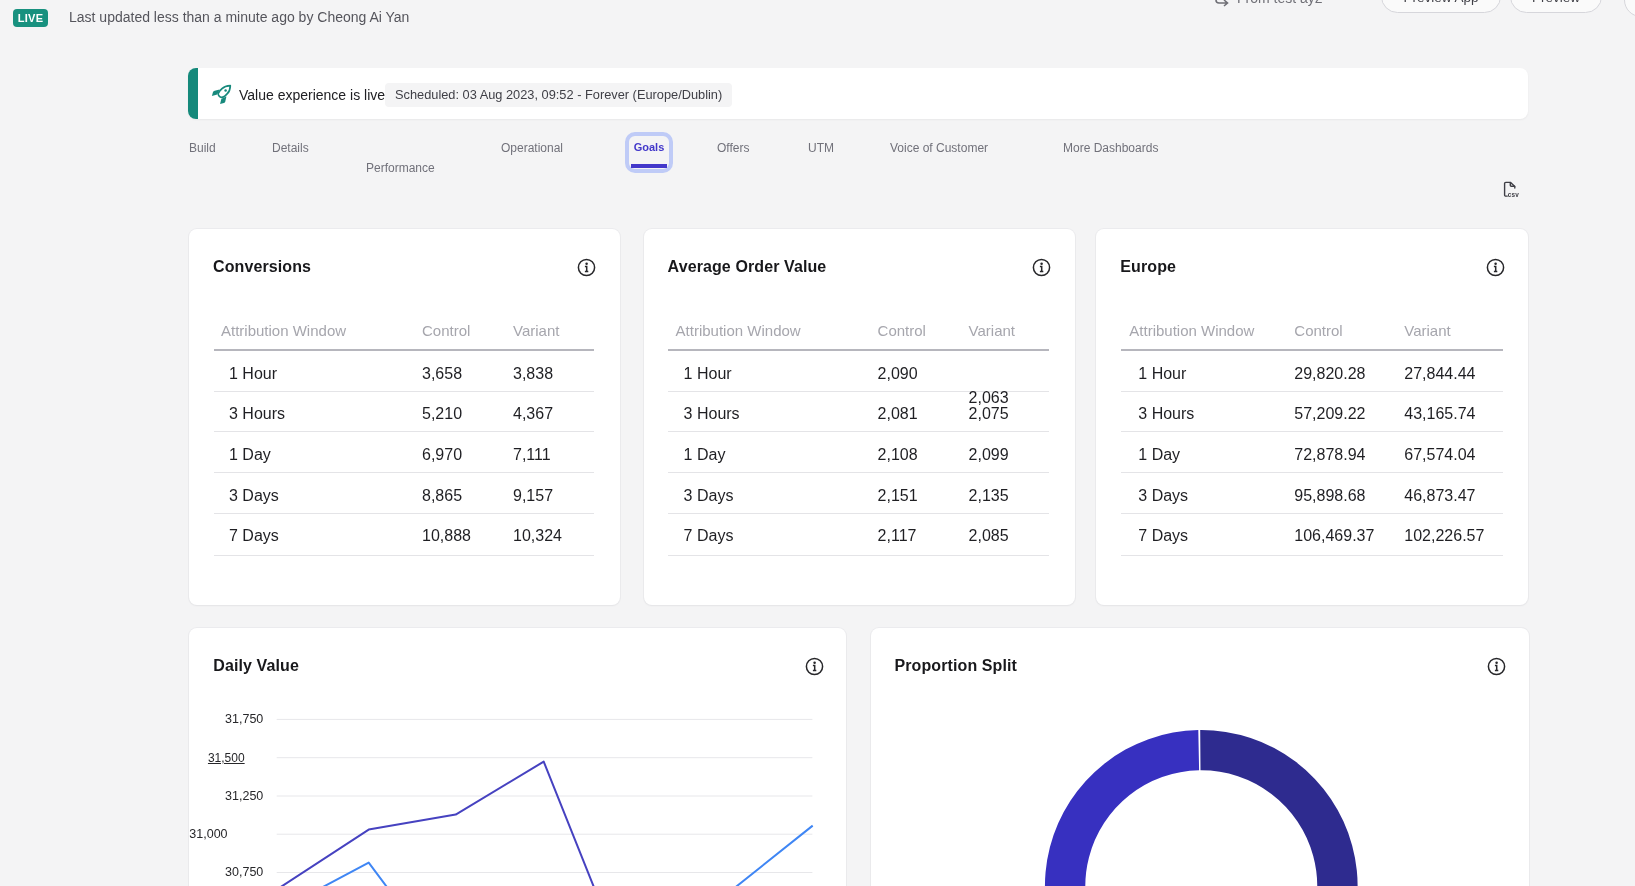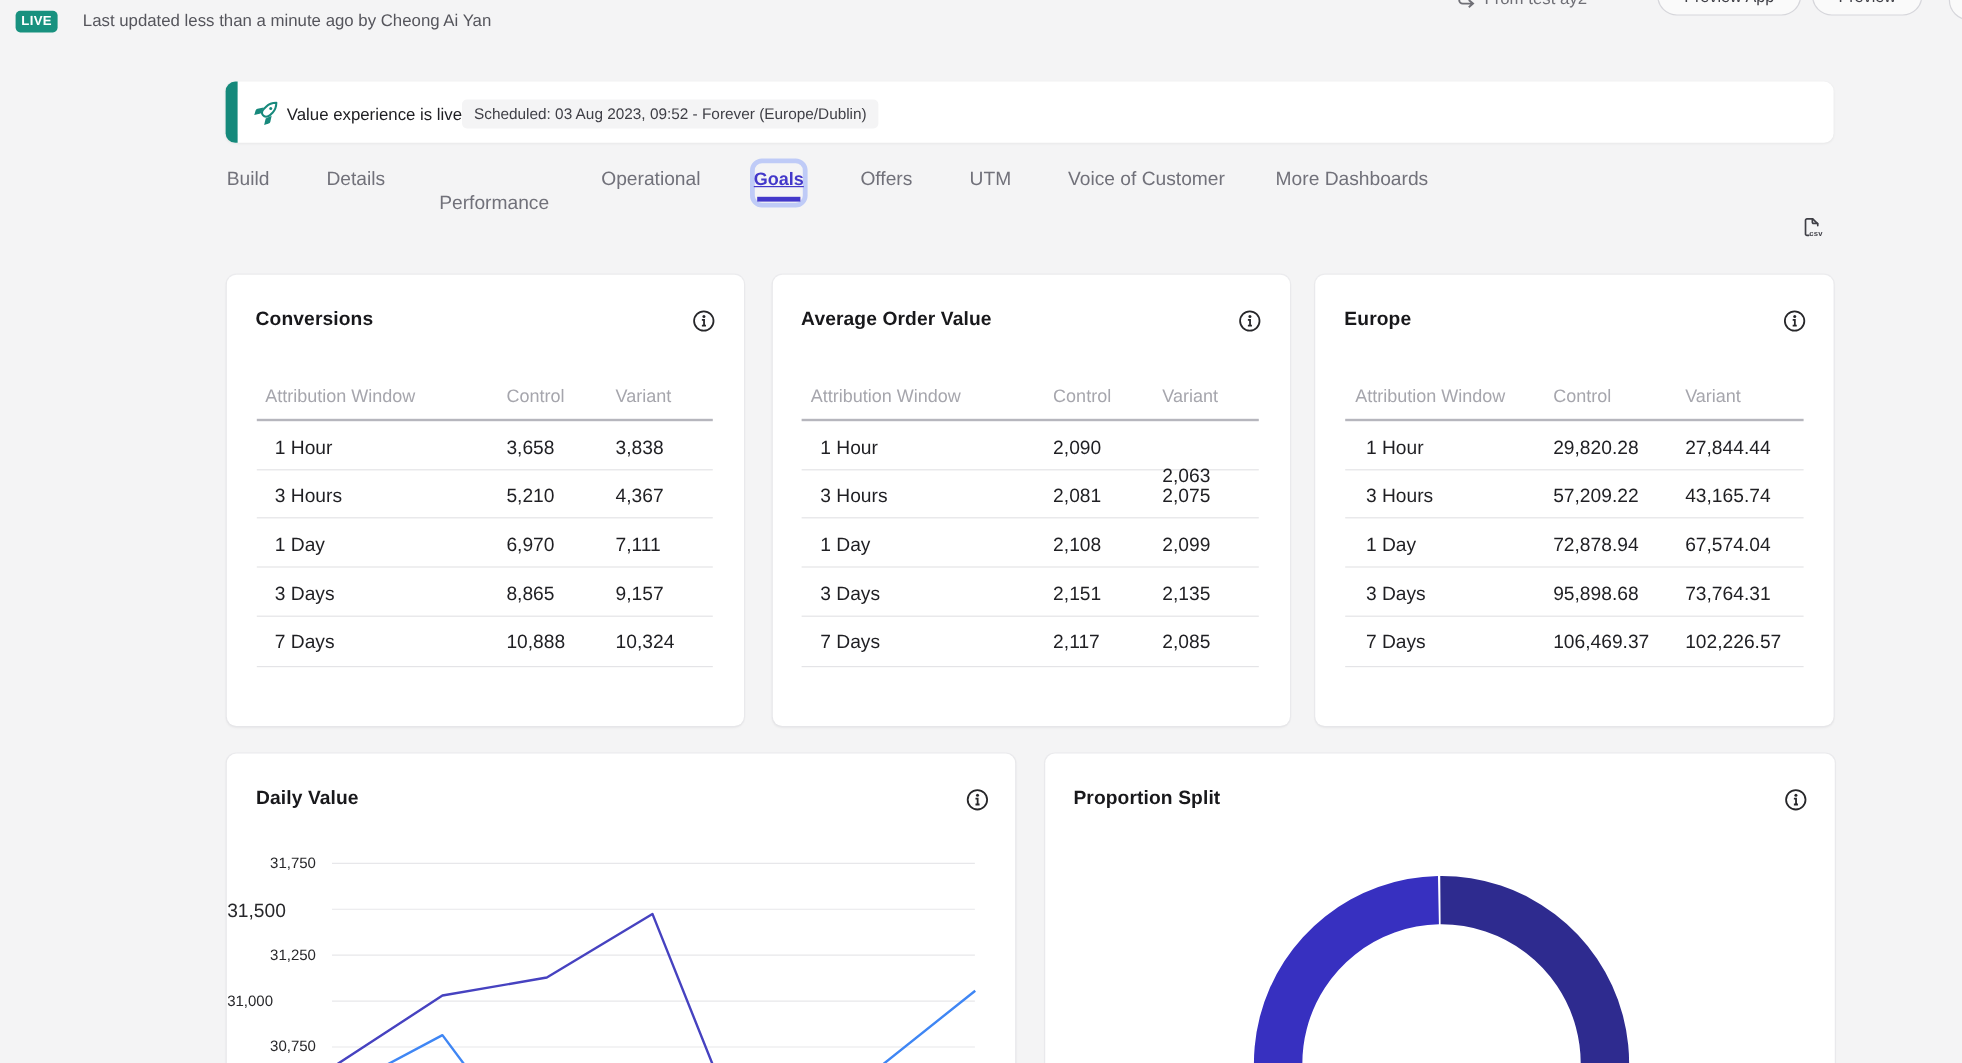--- a/index.html
+++ b/index.html
@@ -6,21 +6,21 @@
   html,body { width:1635px; height:886px; overflow:hidden; }
   body { background:#f4f4f5; font-family:"Liberation Sans", sans-serif; position:relative; }
   .abs { position:absolute; }
   .card { position:absolute; background:#fff; border-radius:8px;
           box-shadow:0 0 0 1px rgba(228,228,231,.55), 0 1px 2px rgba(0,0,0,.05); }
   .ctitle { position:absolute; left:24px; top:29px; font-size:16px; font-weight:700; color:#18181b; letter-spacing:.1px; }
   .info { position:absolute; top:29px; width:19px; height:19px; }
   .hline { position:absolute; height:1px; background:#e4e4e7; }
   .th { position:absolute; font-size:15px; color:#a6a6ad; }
   .td { position:absolute; font-size:16px; color:#1f1f23; }
-  .tab { position:absolute; top:141px; font-size:16px; color:#71717a; white-space:nowrap; }
+  .tab { position:absolute; top:141px; font-size:12px; color:#71717a; white-space:nowrap; }
 </style>
 </head>
 <body>
 
 <div class="abs" style="left:13px; top:9px; width:35px; height:18px; background:#18917f; border-radius:4px; color:#fff; font-size:11px; font-weight:700; text-align:center; line-height:18px; letter-spacing:.3px;">LIVE</div>
 <div class="abs" style="left:69px; top:9px; font-size:14px; color:#55555c;">Last updated less than a minute ago by Cheong Ai Yan</div>
 
 <div class="abs" style="left:1213px; top:-11px; width:18px; height:18px;">
   <svg width="18" height="18" viewBox="0 0 18 18">
       <path d="M3 4 v7 a3 3 0 0 0 3 3 h8 M11 11 l3.5 3 -3.5 3" fill="none" stroke="#6f6f76" stroke-width="1.6"></path>
@@ -42,21 +42,21 @@
   </svg>
 </div>
 <div class="abs" style="left:239px; top:87px; font-size:14px; font-weight:500; color:#202024;">Value experience is live</div>
 <div class="abs" style="left:385px; top:83px; height:24px; background:#f4f4f5; border-radius:4px; color:#3f3f46; font-size:12.8px; line-height:24px; padding:0 10px; white-space:nowrap;">Scheduled: 03 Aug 2023, 09:52 - Forever (Europe/Dublin)</div>
 
 <span class="tab" style="left:189px;">Build</span>
 <span class="tab" style="left:272px;">Details</span>
 <span class="tab" style="left:366px;margin-top:20px;">Performance</span>
 <span class="tab" style="left:501px;">Operational</span>
 <div class="abs" style="left:625px; top:132px; width:48px; height:41px; border:4px solid #bfcbf7; border-radius:10px;">
-  <div style="position:absolute; left:50%; top:5px; transform:translateX(-50%); font-size:15px; font-weight:700; color:#4338ca;text-decoration:underline;">Goals</div>
+  <div style="position:absolute; left:50%; top:5px; transform:translateX(-50%); font-size:11px; font-weight:700; color:#4338ca;">Goals</div>
   <div style="position:absolute; left:2px; right:2px; bottom:1px; height:4px; background:#4338ca;"></div>
 </div>
 <span class="tab" style="left:717px;">Offers</span>
 <span class="tab" style="left:808px;">UTM</span>
 <span class="tab" style="left:890px;">Voice of Customer</span>
 <span class="tab" style="left:1063px;">More Dashboards</span>
 
 <div class="abs" style="left:1501px; top:181px; width:18px; height:18px;">
   <svg width="18" height="18" viewBox="0 0 18 18">
     <path d="M13.8 7 V5.6 L9.6 1.4 H4.8 a1.2 1.2 0 0 0 -1.2 1.2 V13.9 a1.2 1.2 0 0 0 1.2 1.2 h1.5" fill="none" stroke="#3f3f46" stroke-width="1.4" stroke-linecap="round"></path>
@@ -151,35 +151,35 @@
     <div class="td" style="left:198px; top:135.5px;">29,820.28</div>
     <div class="td" style="left:308px; top:135.5px;">27,844.44</div>
   <div class="td" style="left:42px; top:176px;">3 Hours</div>
     <div class="td" style="left:198px; top:176px;">57,209.22</div>
     <div class="td" style="left:308px; top:176px;">43,165.74</div>
   <div class="td" style="left:42px; top:216.8px;">1 Day</div>
     <div class="td" style="left:198px; top:216.8px;">72,878.94</div>
     <div class="td" style="left:308px; top:216.8px;">67,574.04</div>
   <div class="td" style="left:42px; top:257.5px;">3 Days</div>
     <div class="td" style="left:198px; top:257.5px;">95,898.68</div>
-    <div class="td" style="left:308px; top:257.5px;">73,764.31</div>
+    <div class="td" style="left:308px; top:257.5px;">46,873.47</div>
   <div class="td" style="left:42px; top:298px;">7 Days</div>
     <div class="td" style="left:198px; top:298px;">106,469.37</div>
     <div class="td" style="left:308px; top:298px;">102,226.57</div>
 </div>
 
 <div class="card" style="left:189.3px; top:628.4px; width:657.1px; height:430px;">
   <div class="ctitle">Daily Value</div>
   <div class="info" style="left:616px;"><svg width="19" height="19" viewBox="0 0 19 19">
         <circle cx="9.5" cy="9.5" r="8.1" fill="none" stroke="#27272a" stroke-width="1.5"></circle>
         <circle cx="9.6" cy="5.8" r="1.25" fill="#27272a"></circle>
         <path d="M7.9 8.6 h1.8 v4.7 M7.9 13.4 h3.4" fill="none" stroke="#27272a" stroke-width="1.5"></path>
       </svg></div>
   <div class="abs" style="left:0; top:84px; width:74px; text-align:right; font-size:12.5px; color:#27272a;">31,750</div>
-  <div class="abs" style="left:0; top:122.3px; width:74px; text-align:left; font-size:16px; color:#27272a;">31,500</div>
+  <div class="abs" style="left:0; top:122.3px; width:74px; text-align:center; font-size:12px; color:#27272a;text-decoration:underline;">31,500</div>
   <div class="abs" style="left:0; top:160.6px; width:74px; text-align:right; font-size:12.5px; color:#27272a;">31,250</div>
   <div class="abs" style="left:0; top:198.8px; width:74px; text-align:left; font-size:12.5px; color:#27272a;">31,000</div>
   <div class="abs" style="left:0; top:237.1px; width:74px; text-align:right; font-size:12.5px; color:#27272a;">30,750</div>
   <svg class="abs" style="left:0; top:0;" width="657" height="430" viewBox="0 0 657 430">
     <line x1="87.7" y1="91.4" x2="623.4" y2="91.4" stroke="#e7e7ea" stroke-width="1"></line>
     <line x1="87.7" y1="129.7" x2="623.4" y2="129.7" stroke="#e7e7ea" stroke-width="1"></line>
     <line x1="87.7" y1="168" x2="623.4" y2="168" stroke="#e7e7ea" stroke-width="1"></line>
     <line x1="87.7" y1="206.2" x2="623.4" y2="206.2" stroke="#e7e7ea" stroke-width="1"></line>
     <line x1="87.7" y1="244.5" x2="623.4" y2="244.5" stroke="#e7e7ea" stroke-width="1"></line>
     <polyline points="87.7,261.6 179.7,201.6 266.7,186.6 354.7,133.6 444.7,358.6" fill="none" stroke="#4642c0" stroke-width="2" stroke-linejoin="round"></polyline>

